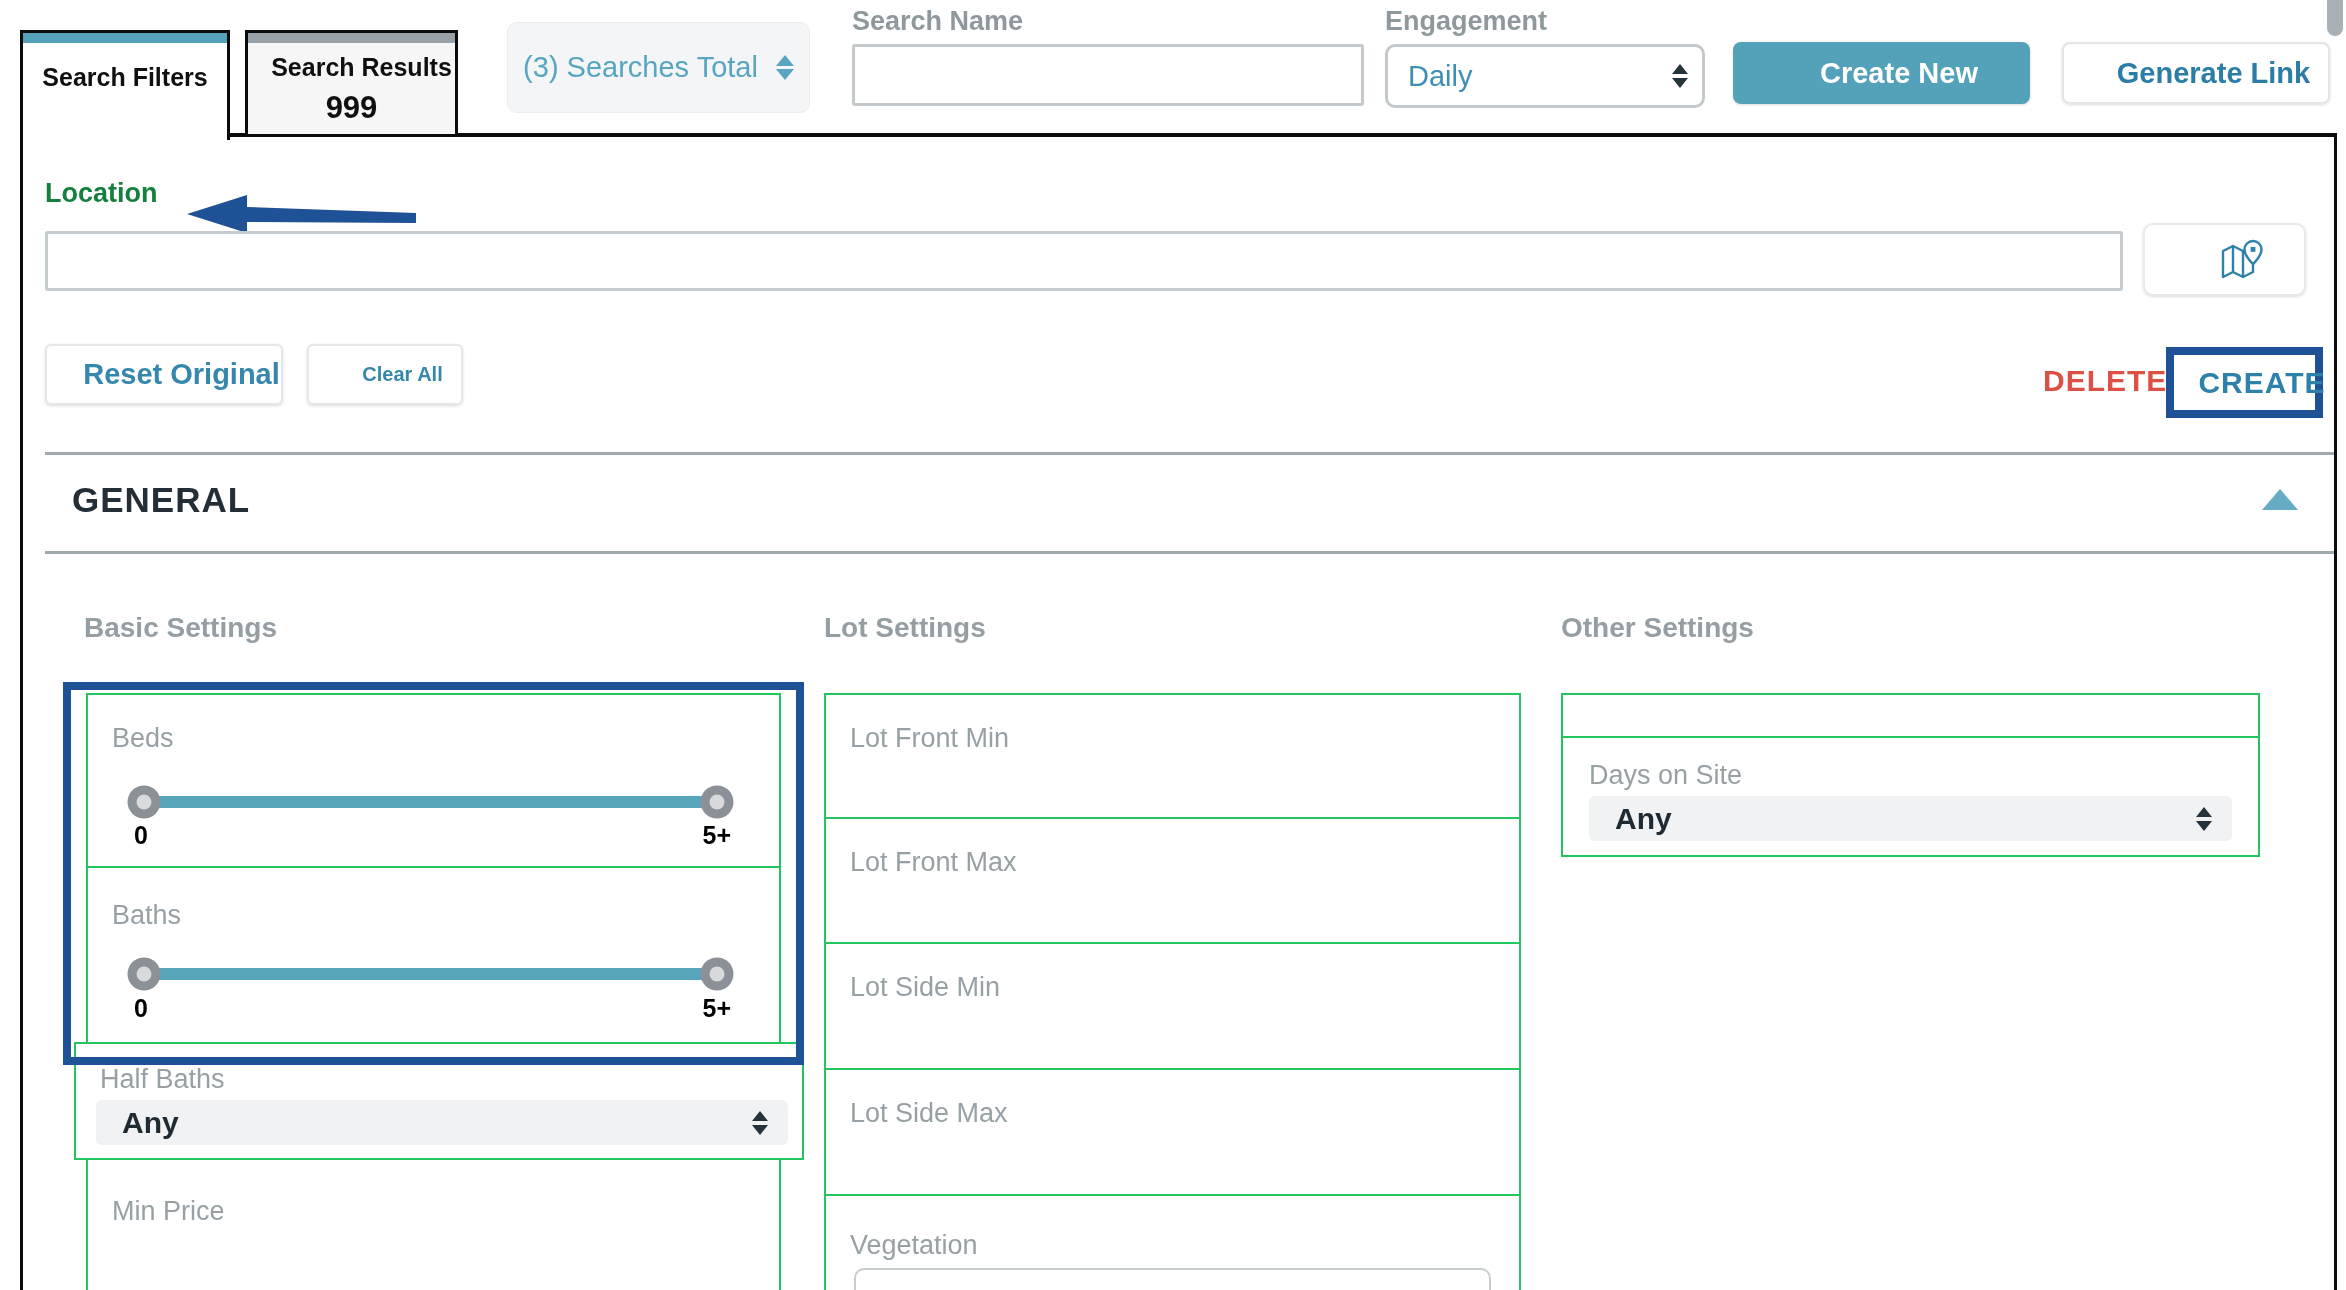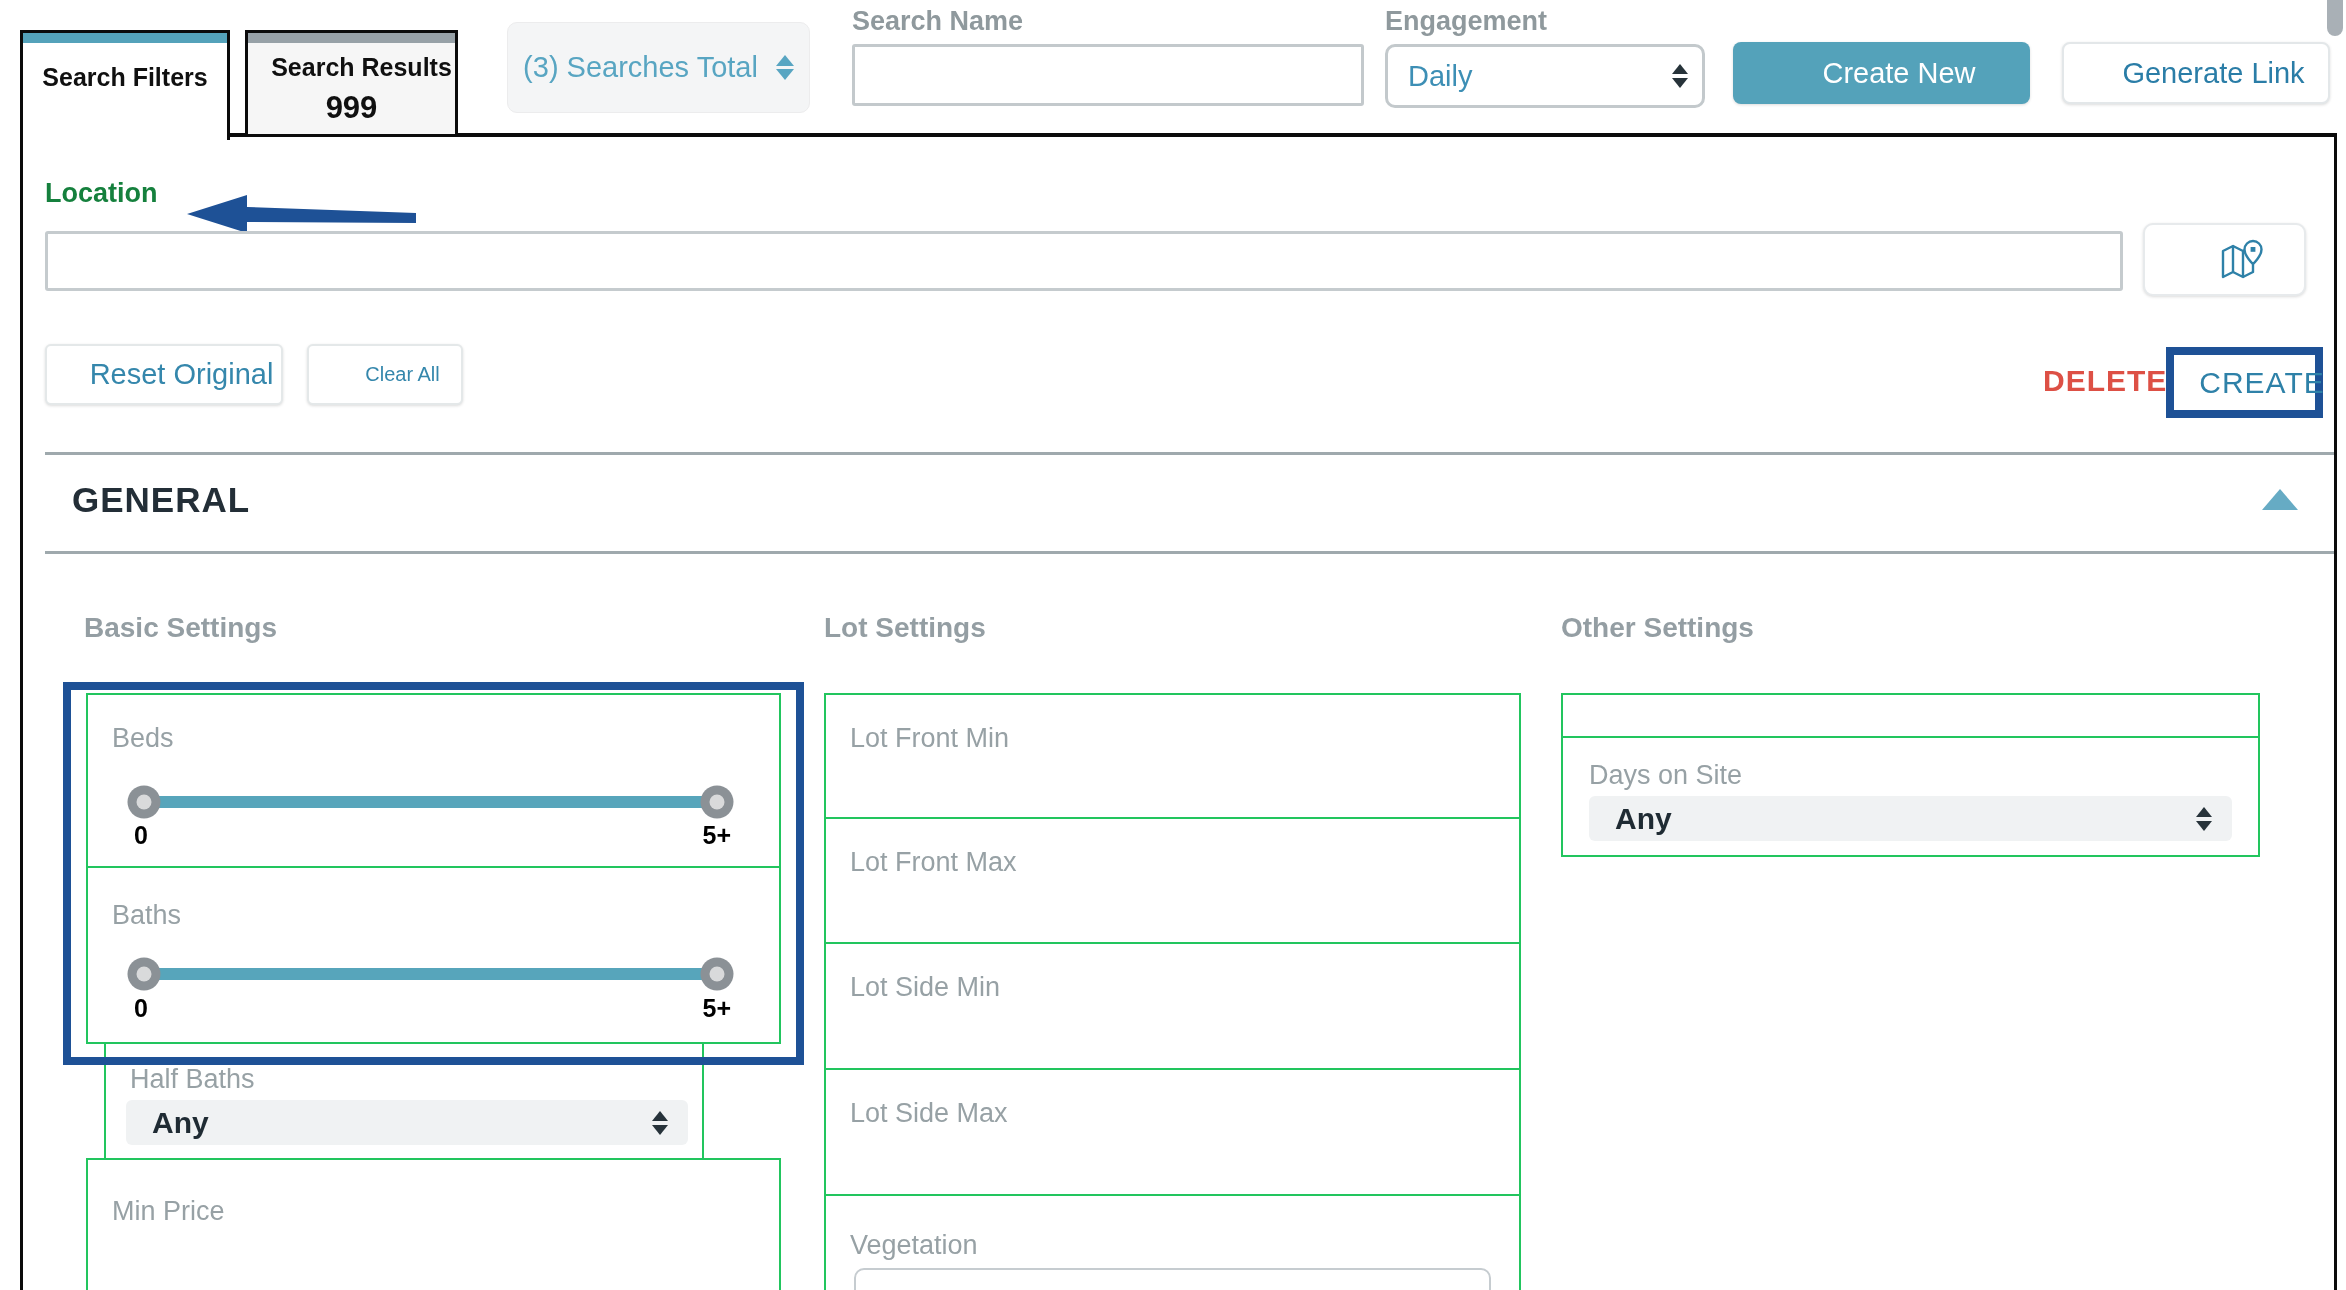--- a/index.html
+++ b/index.html
@@ -40,21 +40,21 @@
   .inp-search-name{left:852px;top:44px;width:512px;height:62px;}
 
   .select-lg{left:1385px;top:44px;width:320px;height:64px;border:3px solid #c3c9cc;border-radius:10px;
       background:#fff;box-sizing:border-box;display:flex;align-items:center;justify-content:space-between;
       padding:0 14px 0 20px;cursor:pointer;}
   .select-lg .val{color:#3d8fb5;font-size:29px;}
   .spin{display:flex;flex-direction:column;gap:4px;color:#27333a;}
   .spin .tri-up{border-left-width:8px;border-right-width:8px;border-bottom-width:10px;}
   .spin .tri-down{border-left-width:8px;border-right-width:8px;border-top-width:10px;}
 
-  .btn{display:flex;align-items:center;justify-content:center;font-weight:400;border-radius:8px;
+  .btn{display:flex;align-items:center;justify-content:center;font-weight:700;border-radius:8px;
        box-sizing:border-box;cursor:pointer;box-shadow:0 1px 3px rgba(0,0,0,.14);padding-left:35px;}
   .btn-create-new{left:1733px;top:42px;width:297px;height:62px;background:#54a2ba;color:#fff;font-size:29px;}
   .btn-generate{left:2062px;top:42px;width:268px;height:62px;background:#fff;border:2px solid #e3e7e9;color:#2a7da7;font-size:29px;}
 
   
   .lbl-location{left:45px;top:178px;color:#15803d;}
   .arrow-annot{left:185px;top:192px;}
   .inp-location{left:45px;top:231px;width:2078px;height:60px;border:3px solid #c5cbce;}
   .btn-map{left:2143px;top:223px;width:163px;height:73px;background:#fff;border:2px solid #e7eaec;border-radius:10px;}
 
@@ -75,21 +75,21 @@
   .col-h{top:612px;font-size:28px;font-weight:700;color:#949ea3;}
   .col-h.basic{left:84px;} .col-h.lot{left:824px;} .col-h.other{left:1561px;}
 
   
   .fbox{position:absolute;border:2px solid #22c55e;background:#fff;box-sizing:border-box;cursor:text;padding-left:23px;}
   .flabel{position:absolute;left:24px;font-size:27px;color:#97a1a5;white-space:nowrap;}
 
   
   .bx-beds{left:86px;top:693px;width:695px;height:175px;}
   .bx-baths{left:86px;top:866px;width:695px;height:178px;}
-  .bx-half{left:104px;top:1042px;width:600px;height:118px;}
+  .bx-half{left:74px;top:1042px;width:730px;height:118px;}
   .bx-minprice{left:86px;top:1158px;width:695px;height:145px;}
 
   .slider{position:absolute;left:56px;right:62px;height:12px;background:#57a5bb;border-radius:6px;cursor:pointer;}
   .sl-beds{top:101px;} .sl-baths{top:100px;}
   .handle{position:absolute;width:33px;height:33px;background:#8b9196;border-radius:50%;top:50%;cursor:grab;}
   .handle.min{left:0;transform:translate(-50%,-50%);}
   .handle.max{left:100%;transform:translate(-50%,-50%);}
   .handle::after{content:"";position:absolute;inset:9px;background:#d9dadb;border-radius:50%;}
   .tick{position:absolute;top:126px;font-size:25px;font-weight:700;color:#000;}
   .tick.min{left:46px;} .tick.max{right:48px;}

